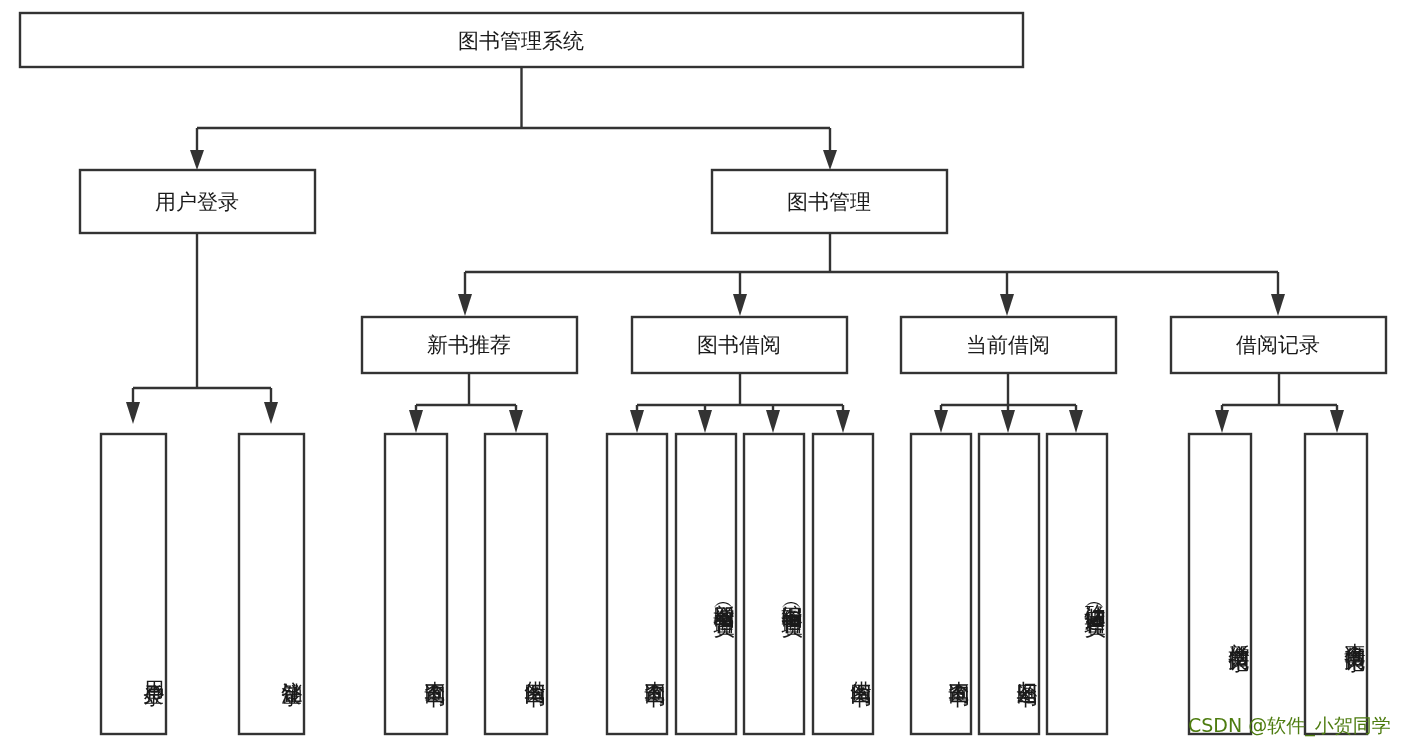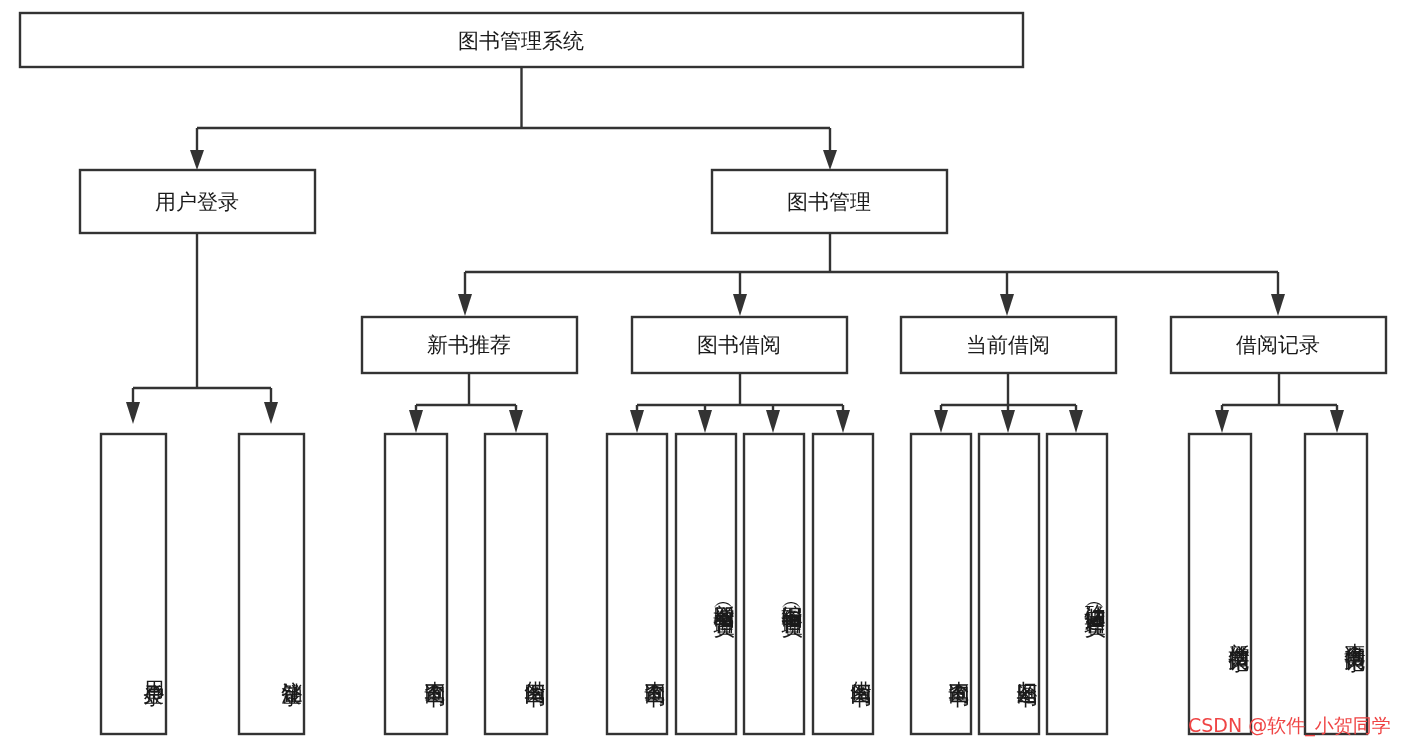--- a/index.html
+++ b/index.html
@@ -56,21 +56,21 @@
     display: flex;
     align-items: flex-start;
     justify-content: center;
     pointer-events: none;
     white-space: nowrap;
   }
   .watermark {
     position: absolute;
     font-family: "DejaVu Sans", "Liberation Sans", sans-serif;
     font-size: 19px;
-    color: #ef4444;
+    color: #4d7c0f;
     left: 1188px;
     top: 713px;
     white-space: nowrap;
   }
 </style>
 </head>
 <body>
 
 <svg id="diagram" viewBox="0 0 1405 747">
 

